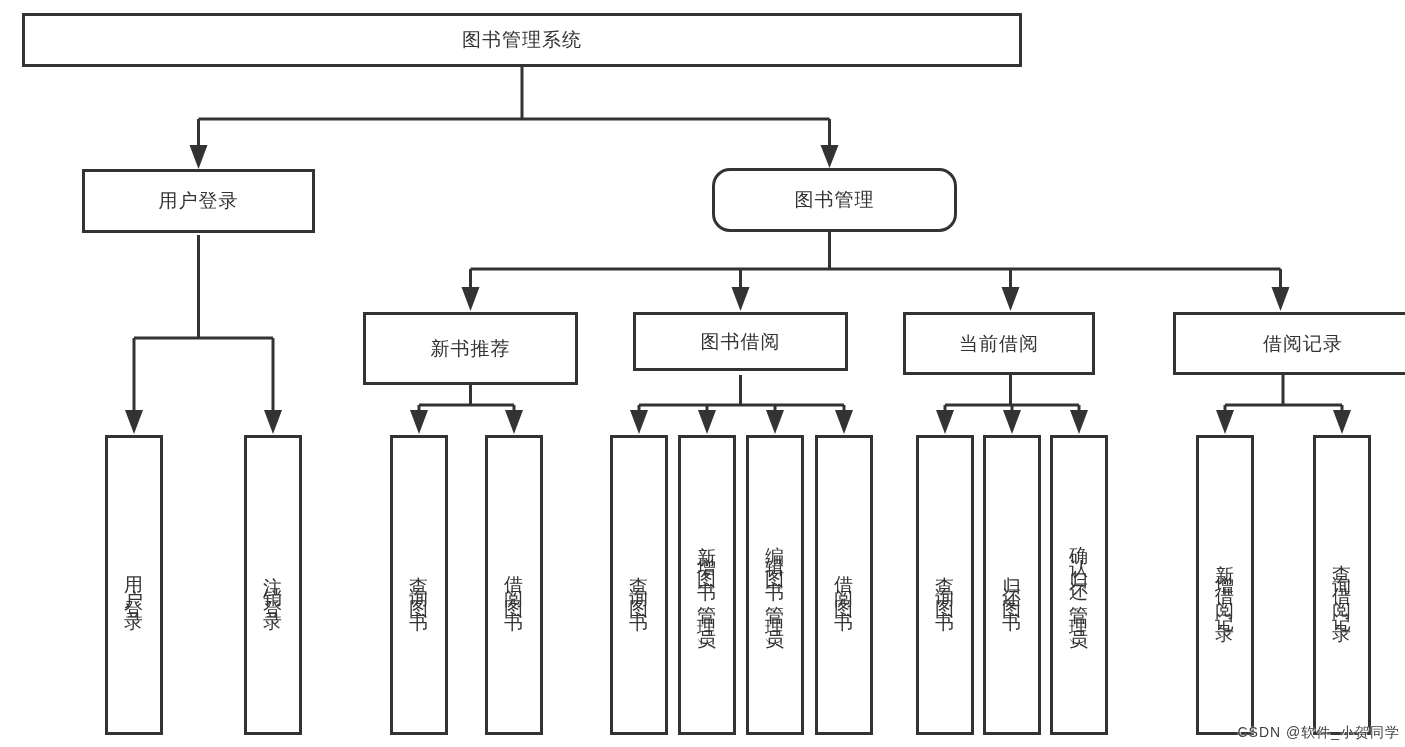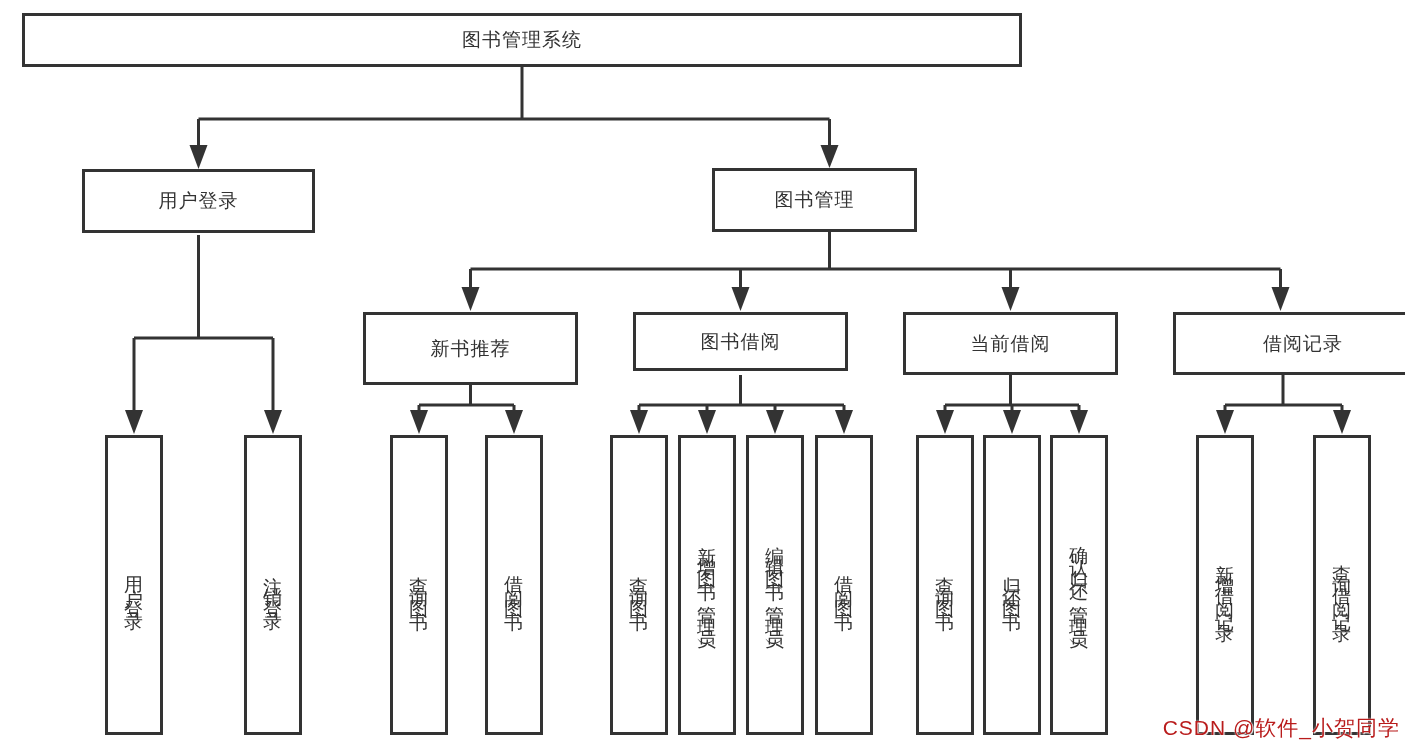--- a/index.html
+++ b/index.html
@@ -39,22 +39,22 @@
     font-size: 19px;
     letter-spacing: 12px;
     line-height: 1;
     white-space: nowrap;
     color: #333333;
   }
   .watermark {
     position: absolute;
     right: 5px;
     bottom: 5px;
-    font-size: 21px;
-    color: #b91c1c;
+    font-size: 14px;
+    color: #404040;
     text-shadow: 0 0 2px #ffffff, 1px 1px 1px #ffffff;
     letter-spacing: 1px;
     white-space: nowrap;
   }
 </style>
 </head>
 <body>
 
 <div id="canvas">
 
@@ -126,31 +126,31 @@
     </g>
   </svg>
 
   <div class="node" style="left:22px; top:13px; width:1000px; height:54px;">
     <span>图书管理系统</span>
   </div>
 
   <div class="node" style="left:82px; top:169px; width:233px; height:64px;">
     <span>用户登录</span>
   </div>
-  <div class="node" style="left:712px; top:168px; width:205px; height:64px;">
+  <div class="node" style="left:712px; top:168px; width:245px; height:64px;border-radius:18px;">
     <span>图书管理</span>
   </div>
 
   <div class="node" style="left:363px; top:312px; width:215px; height:73px;">
     <span>新书推荐</span>
   </div>
   <div class="node" style="left:633px; top:312px; width:215px; height:59px;">
     <span>图书借阅</span>
   </div>
-  <div class="node" style="left:903px; top:312px; width:215px; height:63px;">
+  <div class="node" style="left:903px; top:312px; width:192px; height:63px;">
     <span>当前借阅</span>
   </div>
   <div class="node" style="left:1173px; top:312px; width:260px; height:63px;text-align:right;">
     <span>借阅记录</span>
   </div>
 
   <div class="node leaf" style="left:105px; top:435px; width:58px; height:300px;">
     <span class="vtext">用户登录</span>
   </div>
   <div class="node leaf" style="left:244px; top:435px; width:58px; height:300px;">

